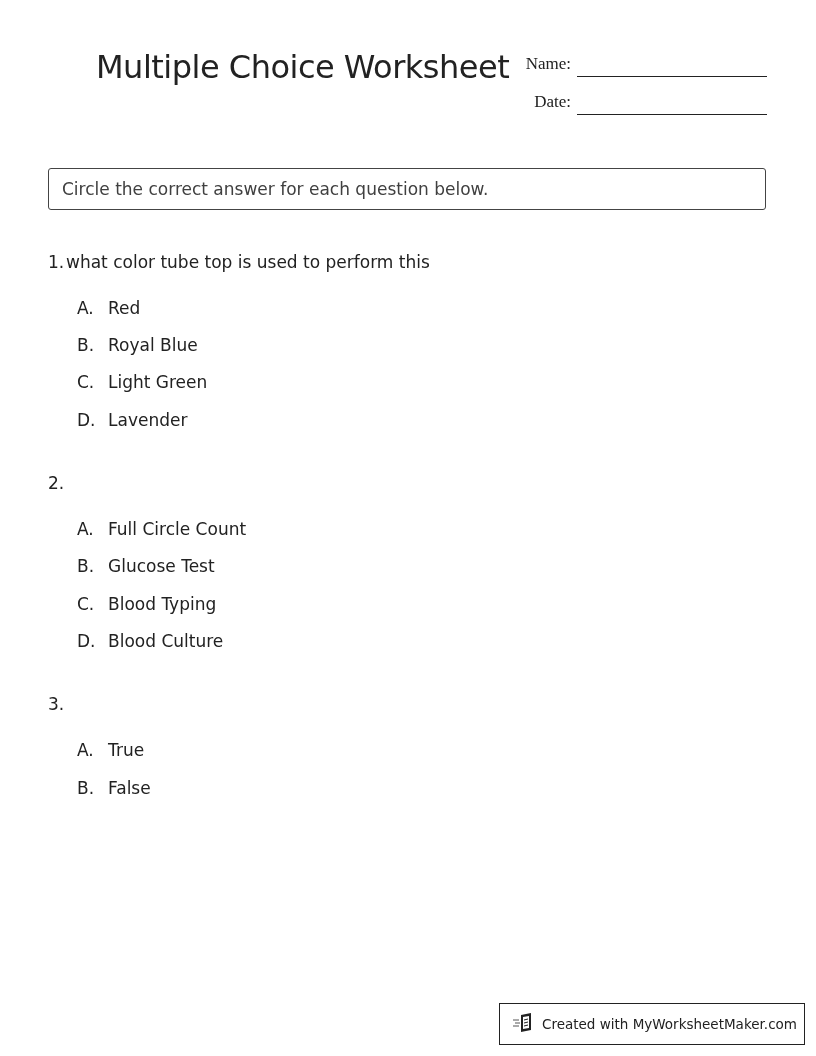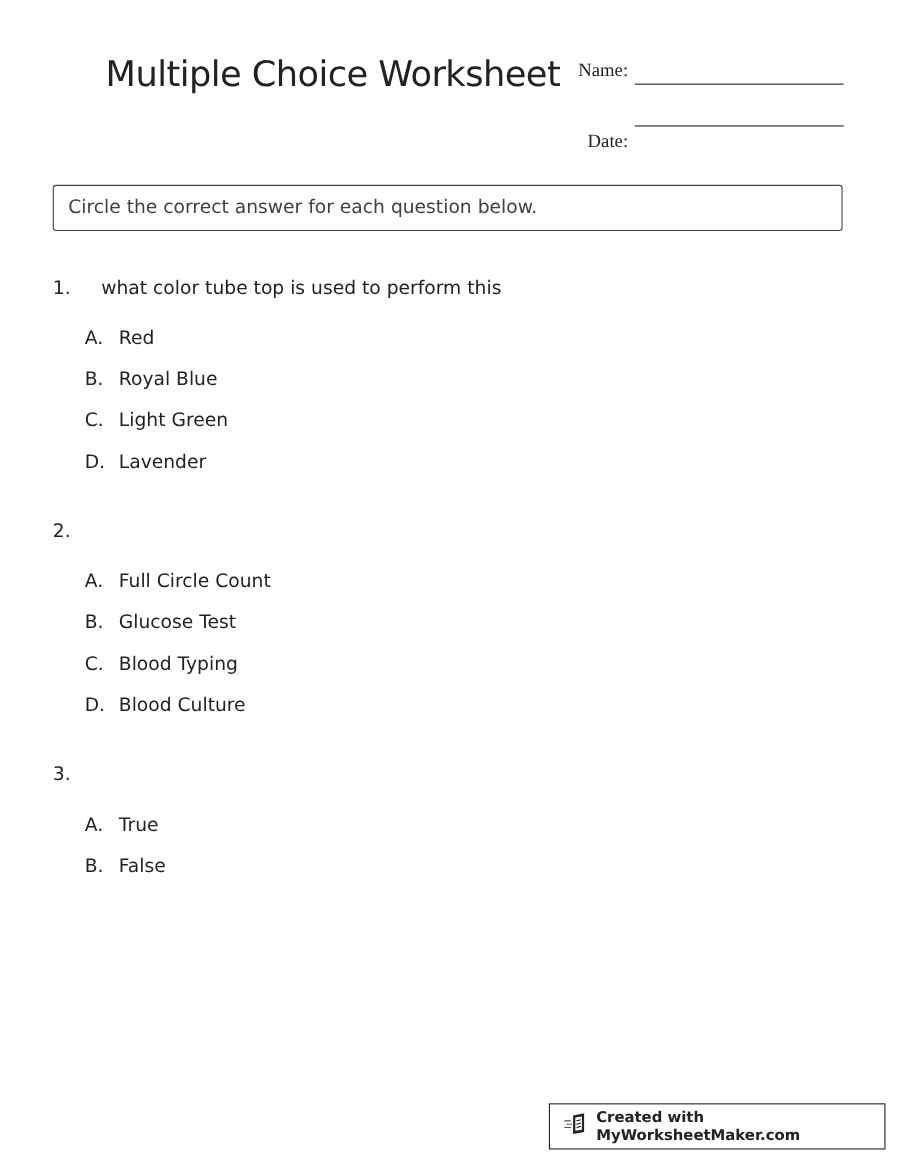--- a/index.html
+++ b/index.html
@@ -4,38 +4,38 @@
   <style>
     html, body { margin: 0; padding: 0; background: #ffffff; }
     body { width: 816px; height: 1056px; position: relative; overflow: hidden; color: #222; font-family: "DejaVu Sans", sans-serif; }
     .title { position: absolute; left: 48px; top: 48px; font-size: 32px; font-weight: normal; color: #222; letter-spacing: -0.5px; margin-left: 48px; }
     .field { position: absolute; font-family: "Liberation Serif", serif; font-size: 17px; color: #222; }
     .field .label { position: absolute; right: 0; text-align: right; white-space: nowrap; }
     .field-line { position: absolute; border-bottom: 1px solid #222; height: 0; }
     .instructions { position: absolute; left: 48px; top: 168px; width: 718px; height: 42px; border: 1px solid #444; border-radius: 3px; box-sizing: border-box; padding: 0 13px; line-height: 40px; font-size: 17px; color: #404040; }
     .question { position: absolute; left: 48px; width: 720px; font-size: 17px; color: #222; }
     .q-num { position: absolute; left: 0; top: 0; }
-    .q-text { position: absolute; left: 44px; top: 0; white-space: nowrap; }
+    .q-text { position: absolute; left: 18px; top: 0; white-space: nowrap; }
     .option { position: absolute; left: 29px; height: 22px; font-size: 17px; }
     .opt-letter { position: absolute; left: 0; top: 0; }
     .opt-text { position: absolute; left: 31px; top: 0; white-space: nowrap; }
-    .footer { position: absolute; left: 499px; top: 1003px; width: 306px; height: 42px; border: 1px solid #222; box-sizing: border-box; display: flex; align-items: center; padding-left: 12px; font-size: 13.5px; color: #222; text-decoration: none; font-weight: bold; }
+    .footer { position: absolute; left: 499px; top: 1003px; width: 306px; height: 42px; border: 1px solid #222; box-sizing: border-box; display: flex; align-items: center; padding-left: 12px; font-size: 13.5px; color: #222; text-decoration: none; }
     .footer svg { margin-right: 6px; }
   </style>
 </head>
 <body>
 
 <div class="title">Multiple Choice Worksheet</div>
 
 <div class="field" style="left:500px; top:54px; width:71px; height:22px;">
   <span class="label">Name:</span>
 </div>
 <div class="field-line" style="left:577px; top:76px; width:190px;"></div>
 
-<div class="field" style="left:500px; top:92px; width:71px; height:22px;margin-top:27px;">
+<div class="field" style="left:500px; top:92px; width:71px; height:22px;">
   <span class="label">Date:</span>
 </div>
 <div class="field-line" style="left:577px; top:114px; width:190px;"></div>
 
 <div class="instructions">Circle the correct answer for each question below.</div>
 
 <div class="question" style="top:252px; height:190px;">
   <span class="q-num">1.</span>
   <span class="q-text">what color tube top is used to perform this</span>
   <div class="option" style="top:46px;">

